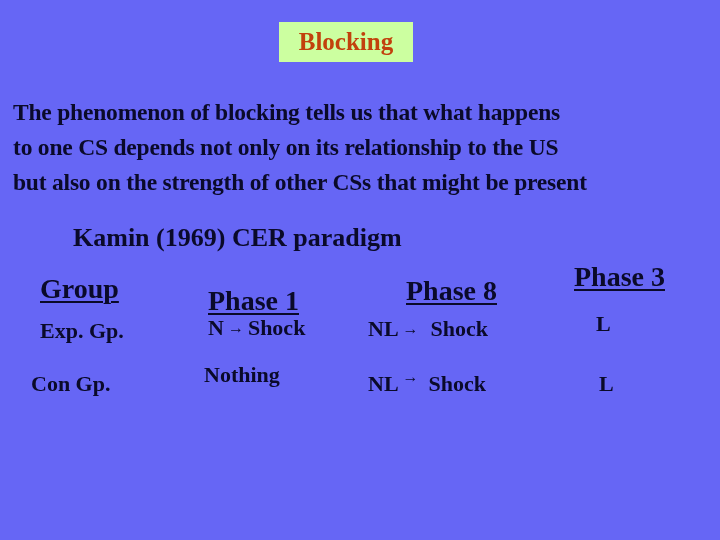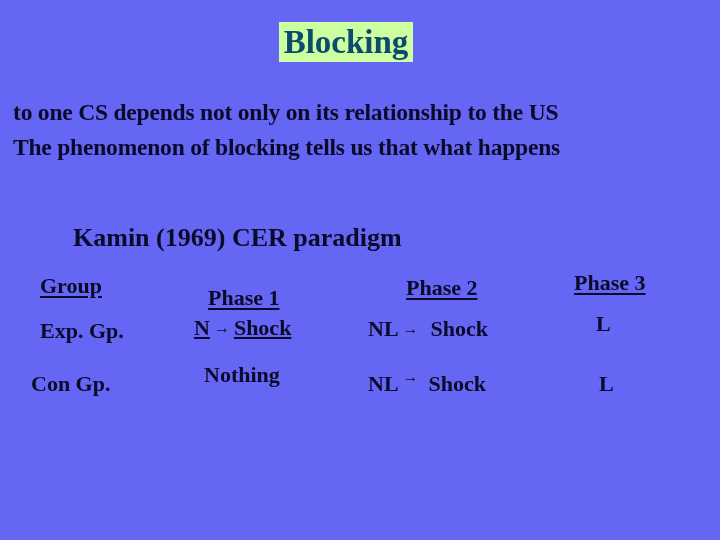--- a/index.html
+++ b/index.html
@@ -10,55 +10,56 @@
       font-family: "Liberation Serif", "DejaVu Serif", serif;
       color: #0a0a2a;
       font-weight: bold;
     }
     .abs { position: absolute; white-space: nowrap; }
     .title-box {
       left: 279px; top: 22px; width: 134px; height: 40px;
       background: #ccffa0;
       box-sizing: border-box;
       display: flex; align-items: center; justify-content: center;
-      font-size: 33px; color: #0c4a6e;
+      font-size: 25px; color: #c2410c;
     }
     .para {
       left: 13px; top: 95px;
       font-size: 23.5px; line-height: 35px;
       letter-spacing: -0.2px;
     }
     .para div { white-space: nowrap; }
     .subtitle { left: 73px; top: 223px; font-size: 26px; }
-    .hdr { font-size: 22px; text-decoration: underline; text-underline-offset: 3px; text-decoration-thickness: 2px; }
+    .hdr { font-size: 28px; text-decoration: underline; text-underline-offset: 3px; text-decoration-thickness: 2px; }
     .cell { font-size: 22px; }
     .arrow { font-size: 16px; font-weight: normal; display: inline-block; margin: 0 4px; position: relative; top: -2px; }
     .arrow.up { top: -9px; }
   </style>
 </head>
 <body>
 
 <div class="abs title-box">
   <span>Blocking</span>
 </div>
 
 <div class="abs para">
+  <div>The  phenomenon of blocking tells us that what happens</div>
   <div>to one CS depends not only on its relationship to the US</div>
-  <div>The  phenomenon of blocking tells us that what happens</div>
+  <div>but also on the strength of other CSs that might be present</div>
 </div>
 
 <div class="abs subtitle">Kamin (1969) CER paradigm</div>
 
 <div class="abs hdr" style="left:40px; top:273px;">Group</div>
 <div class="abs hdr" style="left:208px; top:285px;">Phase 1</div>
-<div class="abs hdr" style="left:406px; top:275px;">Phase 2</div>
-<div class="abs hdr" style="left:574px; top:270px;">Phase 3</div>
+<div class="abs hdr" style="left:406px; top:275px;">Phase 8</div>
+<div class="abs hdr" style="left:574px; top:261px;">Phase 3</div>
 
 <div class="abs cell" style="left:40px; top:318px;">Exp. Gp.</div>
-<div class="abs cell" style="left:194px; top:315px;text-decoration:underline;">
+<div class="abs cell" style="left:208px; top:315px;">
   <span>N</span><span class="arrow">→</span><span>Shock</span>
 </div>
 <div class="abs cell" style="left:368px; top:316px;">
   <span>NL</span><span class="arrow" style="margin-right:12px">→</span><span>Shock</span>
 </div>
 <div class="abs cell" style="left:596px; top:311px;">L</div>
 
 <div class="abs cell" style="left:31px; top:371px;">Con Gp.</div>
 <div class="abs cell" style="left:204px; top:362px;">Nothing</div>
 <div class="abs cell" style="left:368px; top:371px;">

